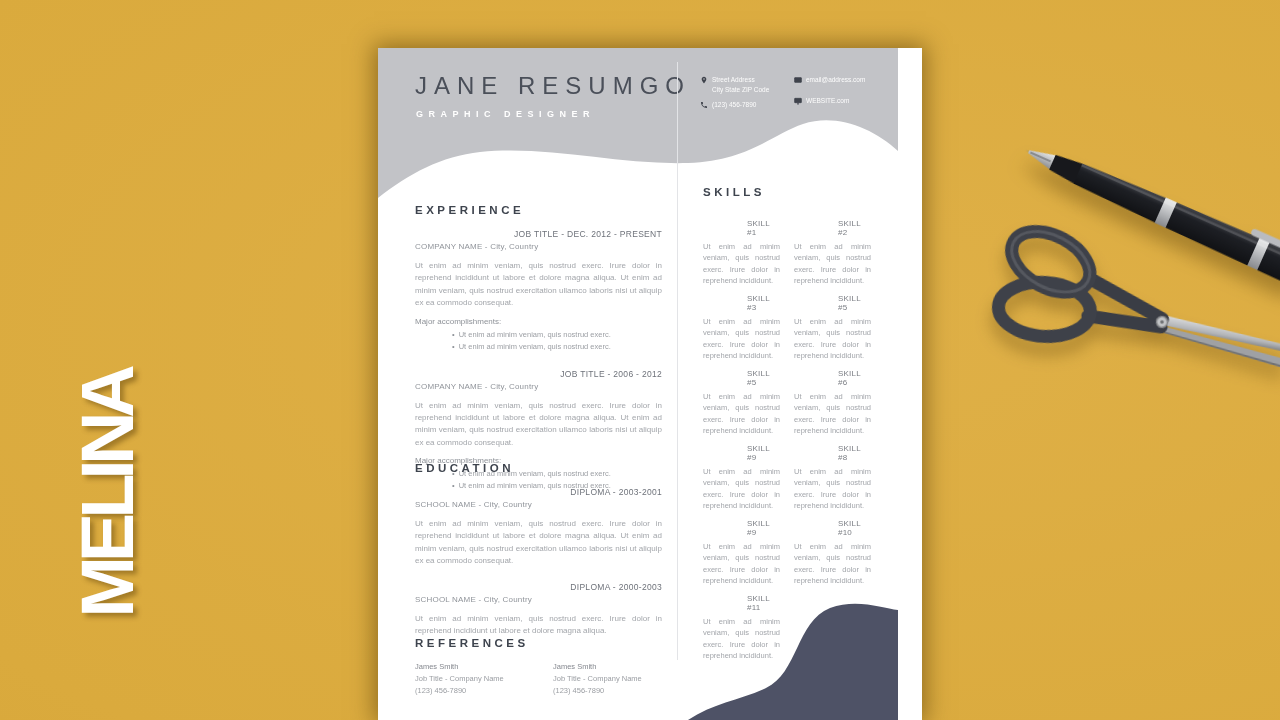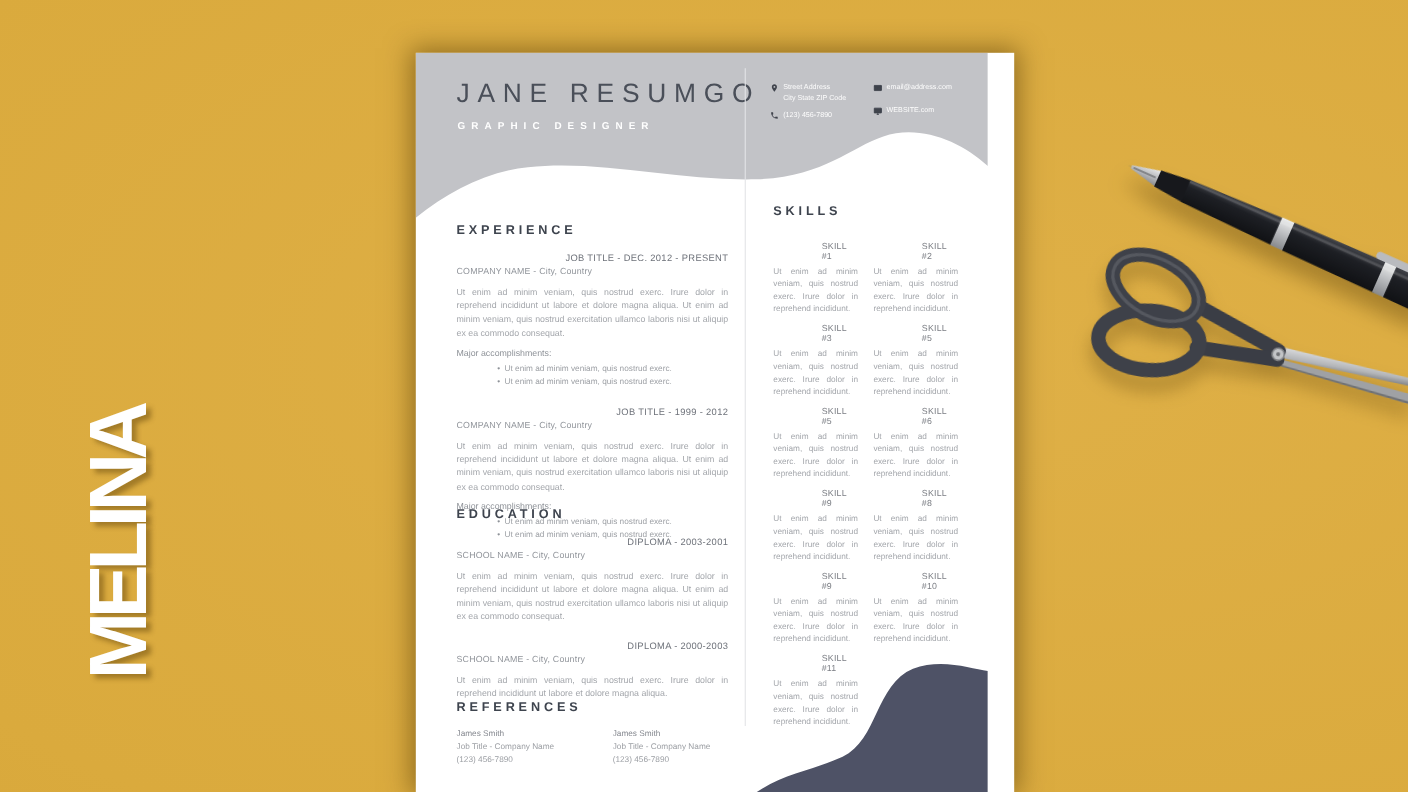--- a/index.html
+++ b/index.html
@@ -70,21 +70,21 @@
   .e-body  {
     font-size:8px; color:#a3a6ab; line-height:1.55; margin-top:9px;
     text-align:justify;
   }
   .e-acc-label { font-size:8px; color:#8e9298; margin-top:7px; }
   .e-bullets { margin-top:3px; list-style:none; padding-left:37px; }
   .e-bullets li { font-size:7.5px; color:#9da0a5; line-height:1.6; }
   .e-bullets li::before { content:"•"; margin-right:4px; color:#8e9298; }
 
   
-  .refs { display:flex; gap:33px;justify-content:space-between; }
+  .refs { display:flex; gap:33px; }
   .ref { width:105px; }
   .ref-name  { font-size:7.5px; color:#85888f; margin-bottom:3px; }
   .ref-line  { font-size:7.5px; color:#9b9ea3; margin-bottom:3px; }
   .ref-phone { font-size:7.5px; color:#9b9ea3; }
 
   
   .skills { position:absolute; left:325px; top:138px; width:170px; }
   .skills-grid {
     margin-top:21px;
     display:grid; grid-template-columns:77px 77px; column-gap:14px;
@@ -171,21 +171,21 @@
         <div class="e-sub">COMPANY NAME - City, Country</div>
         <div class="e-body">Ut enim ad minim veniam, quis nostrud exerc. Irure dolor in reprehend incididunt ut labore et dolore magna aliqua. Ut enim ad minim veniam, quis nostrud exercitation ullamco laboris nisi ut aliquip ex ea commodo consequat.</div>
         <div class="e-acc-label">Major accomplishments:</div>
         <ul class="e-bullets">
           <li>Ut enim ad minim veniam, quis nostrud exerc.</li>
           <li>Ut enim ad minim veniam, quis nostrud exerc.</li>
         </ul>
       </div>
 
       <div class="entry" style="margin-top:16px;">
-        <div class="e-title">JOB TITLE - 1999 - 2012</div>
+        <div class="e-title">JOB TITLE - 2006 - 2012</div>
         <div class="e-sub">COMPANY NAME - City, Country</div>
         <div class="e-body">Ut enim ad minim veniam, quis nostrud exerc. Irure dolor in reprehend incididunt ut labore et dolore magna aliqua. Ut enim ad minim veniam, quis nostrud exercitation ullamco laboris nisi ut aliquip ex ea commodo consequat.</div>
         <div class="e-acc-label">Major accomplishments:</div>
         <ul class="e-bullets">
           <li>Ut enim ad minim veniam, quis nostrud exerc.</li>
           <li>Ut enim ad minim veniam, quis nostrud exerc.</li>
         </ul>
       </div>
     </div>
 

